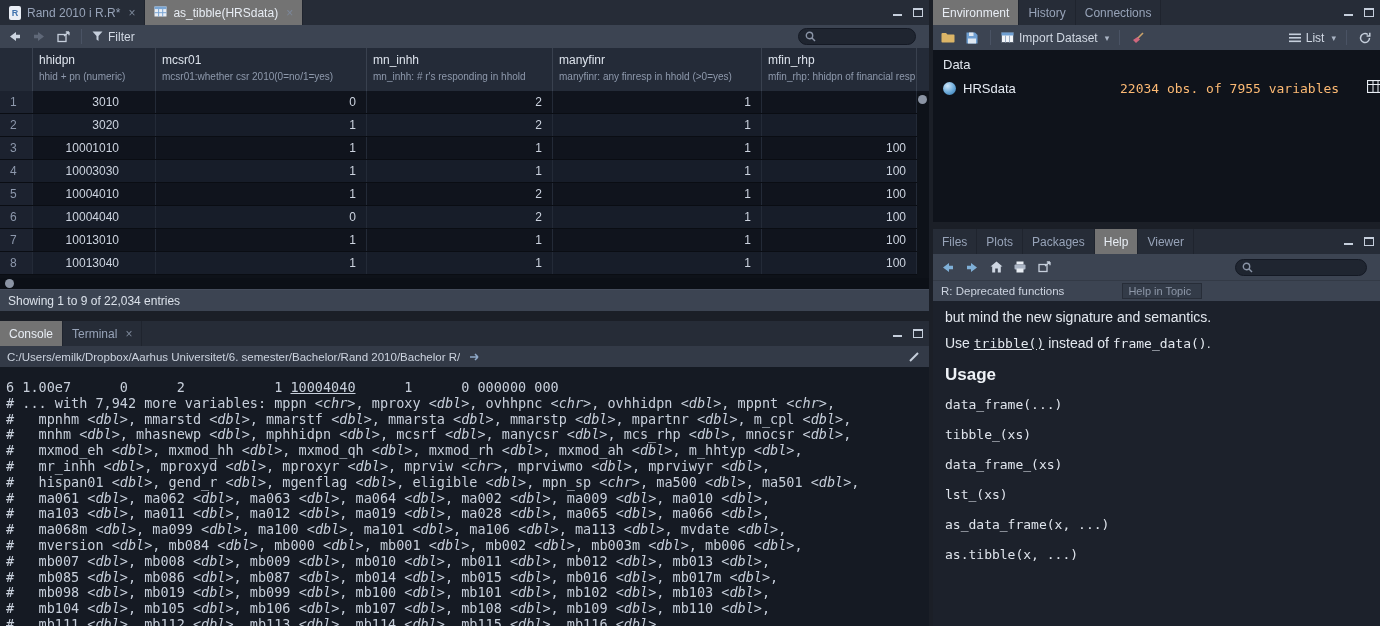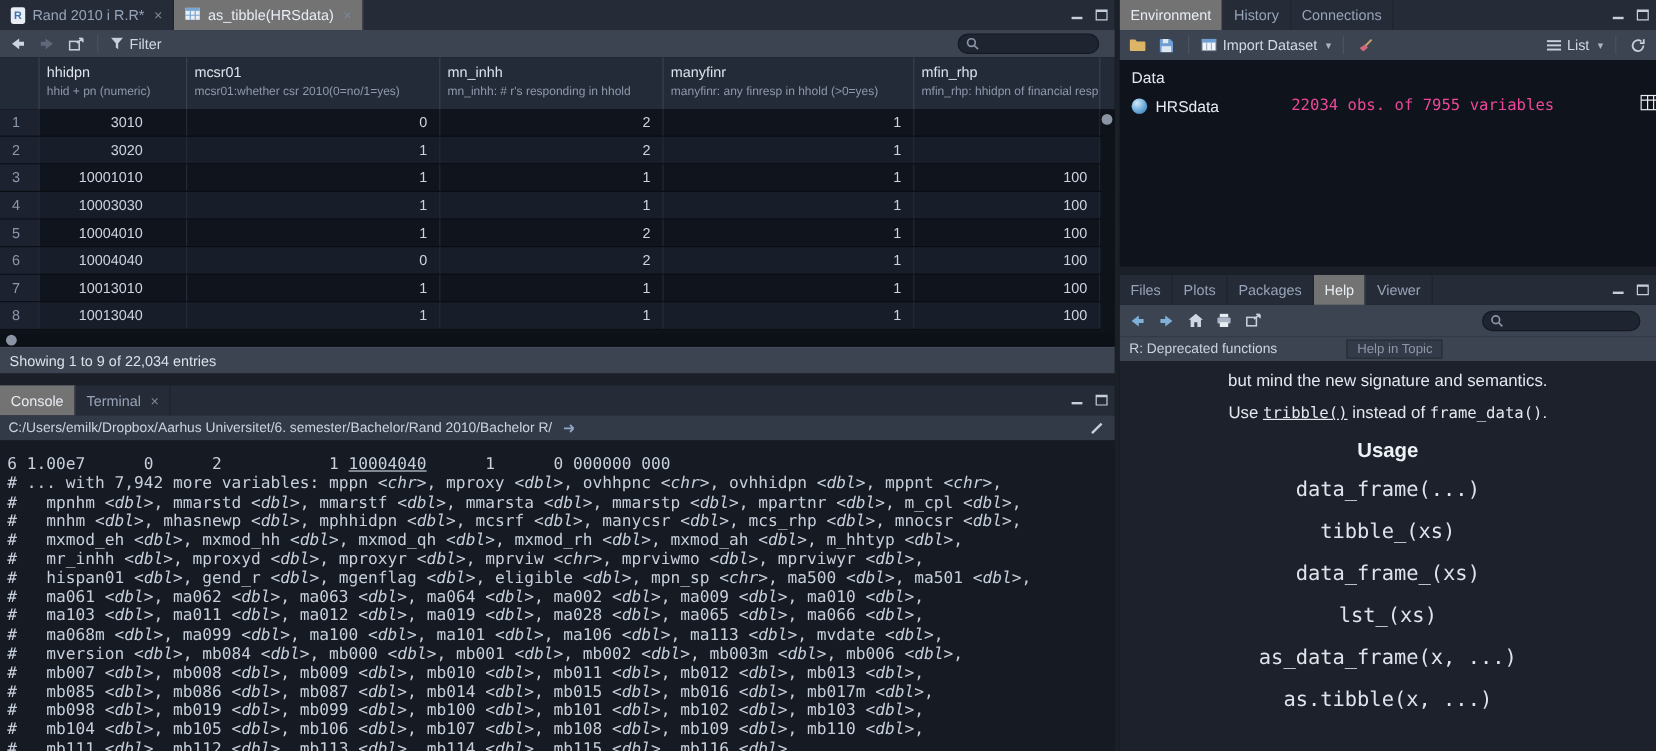--- a/index.html
+++ b/index.html
@@ -6,21 +6,21 @@
   *{box-sizing:border-box;}
   .app{width:1380px;height:626px;background:#1b1f27;display:flex;position:relative;overflow:hidden;
        font-family:"Liberation Sans",sans-serif;}
   .col{display:flex;flex-direction:column;}
   .col.left{width:929px;margin-right:4px;}
   .col.right{width:447px;}
   .pane{background:#161b24;display:flex;flex-direction:column;overflow:hidden;position:relative;}
   .src{height:311px;}
   .console{height:305px;}
   .env{height:250px;}
-  .help{height:447px;text-align:center;}
+  .help{height:447px;}
   .gap10{height:10px;flex:none;}
   .gap7{height:7px;flex:none;}
 
   
   .tabbar{height:25px;background:#262c37;display:flex;align-items:stretch;flex:none;position:relative;}
   .tab{display:flex;align-items:center;padding:0 9px;gap:6px;font-size:12px;color:#97a3b8;
        border-right:1px solid #1f242e;white-space:nowrap;}
   .tab.active{background:#737373;color:#e8edf4;}
   .tclose{color:#7c8799;font-size:12px;margin-left:2px;}
   .tclose::after{content:"×";}
@@ -87,34 +87,34 @@
 
   
   .scopebar{height:24px;background:#353c49;display:flex;align-items:center;padding:0 8px;
             font-size:12px;color:#cfd6e2;gap:4px;flex:none;}
   .envdata{flex:1;background:#0f131b;}
   .section-label{font-size:13px;color:#e2e7ef;padding:7px 10px 5px;}
   .objrow{display:flex;align-items:center;height:22px;padding-left:10px;gap:7px;overflow:hidden;}
   .objicon{width:13px;height:13px;border-radius:50%;flex:none;
            background:radial-gradient(circle at 35% 30%, #cfe7fb, #68a8d8 55%, #2f6ea6);}
   .objname{font-size:13px;color:#e6ebf3;width:106px;flex:none;}
-  .objval{font-family:"DejaVu Sans Mono",monospace;font-size:13px;color:#ec4899;flex:1;white-space:nowrap;}
+  .objval{font-family:"DejaVu Sans Mono",monospace;font-size:13px;color:#fdba74;flex:1;white-space:nowrap;margin-left:44px;}
   .viewbtn{margin-right:-4px;flex:none;}
 
   
   .topicbar{height:21px;background:#3c4452;border-top:1px solid #333a46;display:flex;align-items:center;
             padding:0 8px;font-size:11.5px;color:#ccd3df;flex:none;}
   .findbox{margin-left:58px;width:80px;height:16px;background:#333b48;border:1px solid #272d38;
            color:#8d97a8;font-size:11px;padding:0 5px;line-height:14px;overflow:hidden;white-space:nowrap;}
   .helpcontent{flex:1;background:#1c212b;padding:8px 12px;color:#e3e8ef;overflow:hidden;}
   .hp{margin:0 0 10px;font-size:14px;}
   .hp code{font-family:"DejaVu Sans Mono",monospace;font-size:13px;}
   code.link{text-decoration:underline;}
   .usage{margin:14px 0 12px;font-size:17px;font-weight:bold;color:#eef2f7;}
-  .usage-line{font-family:"DejaVu Sans Mono",monospace;font-size:17px;color:#dfe4ec;margin-bottom:15px;white-space:pre;}
+  .usage-line{font-family:"DejaVu Sans Mono",monospace;font-size:13px;color:#dfe4ec;margin-bottom:15px;white-space:pre;}
 </style>
 </head>
 <body>
 
 <div class="app">
 
   <div class="col left">
 
     <section class="pane src">
       <div class="tabbar">

